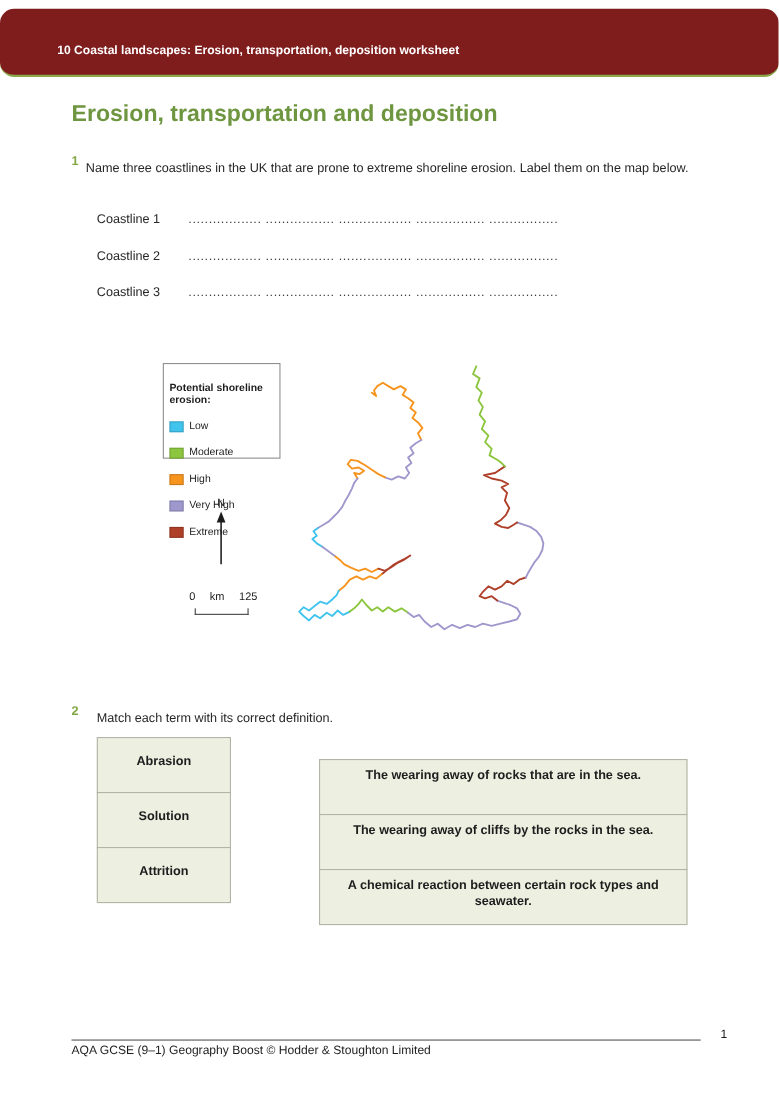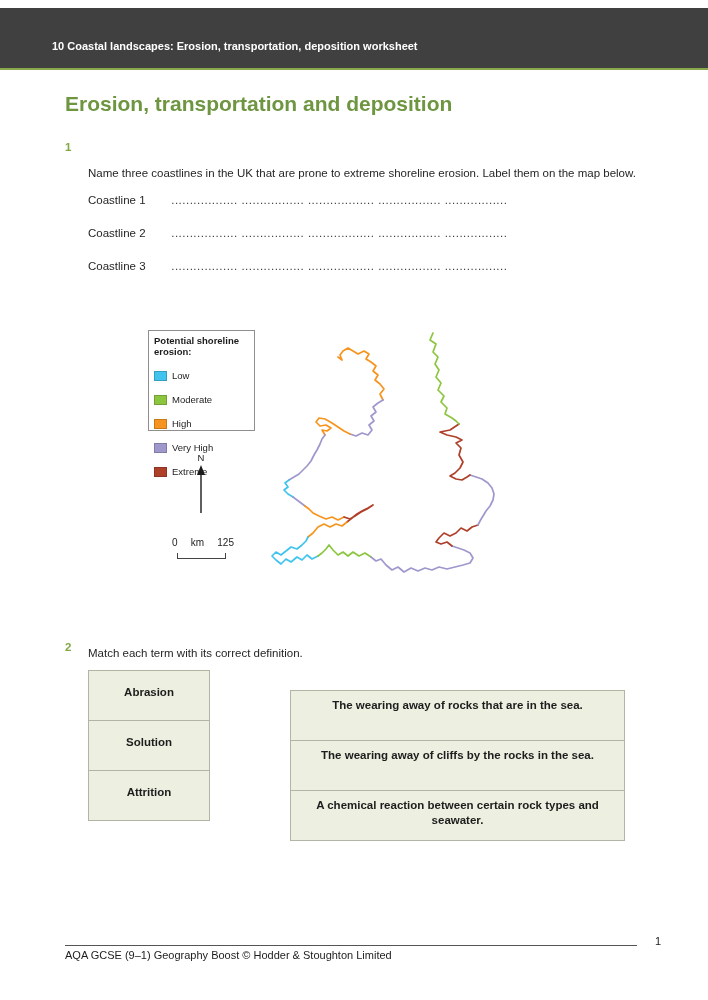--- a/index.html
+++ b/index.html
@@ -1,37 +1,37 @@
 <!DOCTYPE html>
 <html><head>
 <meta charset="utf-8">
 <style>
   html,body{margin:0;padding:0;background:#ffffff;}
   .page{position:relative;width:708px;height:1000px;background:#ffffff;overflow:hidden;
         font-family:"Liberation Sans",sans-serif;color:#222;}
 
   
-  .topbar{position:absolute;left:0;top:8px;width:708px;height:62px;background:#404040;
-          border-bottom:2px solid #8aa94c;box-sizing:border-box;}
+  .topbar{position:absolute;left:0;top:8px;width:708px;height:62px;background:#7f1d1d;
+          border-bottom:2px solid #8aa94c;box-sizing:border-box;border-radius:13px;}
   .topbar-text{position:absolute;left:52px;top:32px;font-size:11px;font-weight:bold;color:#ffffff;}
 
   
   .doc-title{position:absolute;left:65px;top:92px;font-size:21px;font-weight:bold;color:#6e9540;}
 
   
   .qnum{position:absolute;font-size:11.5px;font-weight:bold;color:#82a844;}
   .qtext{position:absolute;font-size:11.5px;color:#262626;line-height:25px;}
-  .q1-text{left:88px;top:141px;width:562px;margin-top:20px;}
+  .q1-text{left:78px;top:141px;width:562px;}
   .coast-row{position:absolute;left:88px;font-size:11.5px;color:#262626;white-space:nowrap;}
   .coast-label{display:inline-block;width:80px;}
   .coast-dots{letter-spacing:0.5px;color:#3a3a3a;}
 
   
-  .legend{position:absolute;left:148px;top:330px;width:107px;height:101px;background:#fff;
-          border:1.5px solid #8f8f8f;box-sizing:border-box;padding:4px 5px;}
+  .legend{position:absolute;left:148px;top:330px;width:107px;height:87px;background:#fff;
+          border:1.5px solid #8f8f8f;box-sizing:border-box;padding:16px 5px;}
   .legend-title{font-size:9.5px;font-weight:bold;color:#1c1c1c;line-height:11px;}
   .legend-item{display:flex;align-items:center;margin-top:14px;}
   .legend-swatch{width:13px;height:10px;margin-right:5px;border:1px solid rgba(0,0,0,0.18);box-sizing:border-box;}
   .legend-label{font-size:9.5px;color:#1c1c1c;line-height:10px;}
 
   
   .north{position:absolute;left:186px;top:452px;width:30px;height:66px;text-align:center;}
   .north-n{font-size:9.5px;color:#1c1c1c;}
   .scale-text{position:absolute;left:172px;top:537px;width:62px;display:flex;
               justify-content:space-between;font-size:10px;color:#1c1c1c;}

